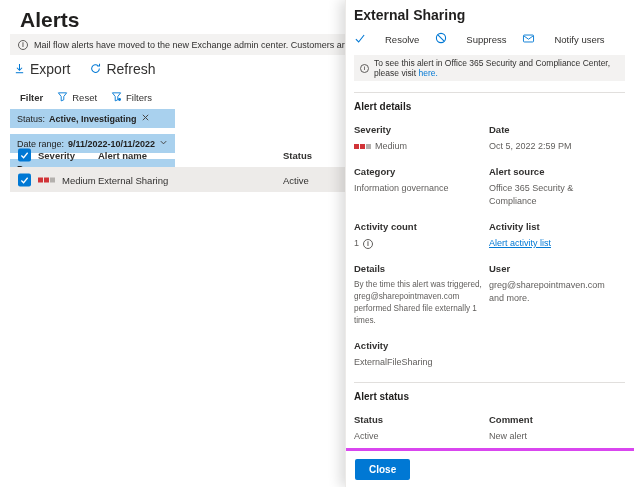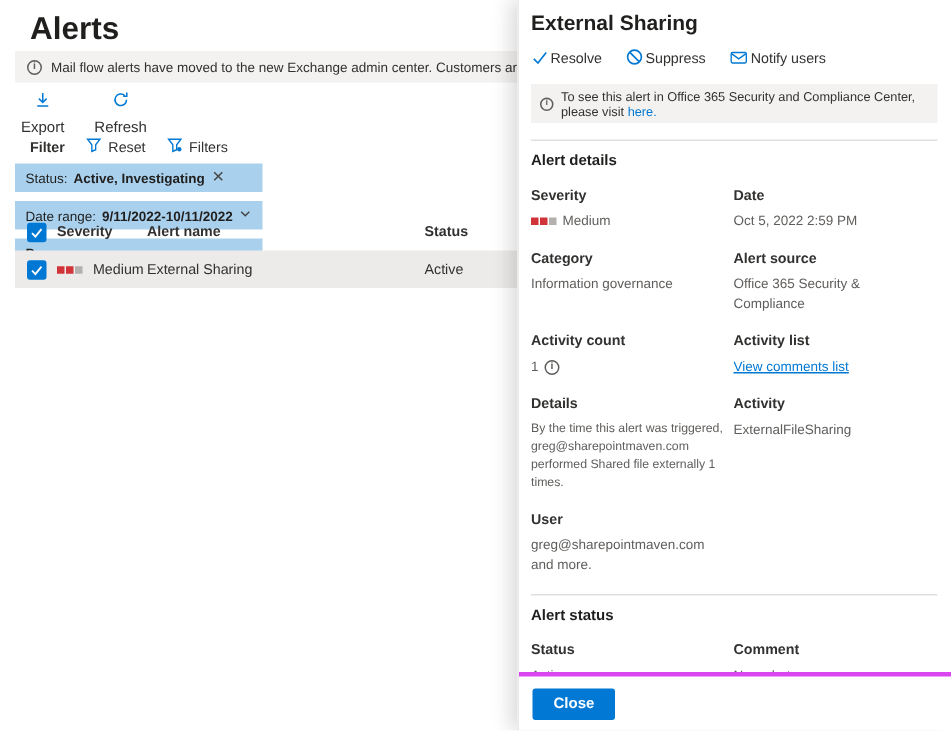--- a/index.html
+++ b/index.html
@@ -8,22 +8,22 @@
   .app { position:relative; width:634px; height:487px; }
 
   
   .left { position:absolute; left:0; top:0; width:345px; height:438px; overflow:hidden; background:#fff; }
   .page-title { position:absolute; left:20px; top:8px; font-size:21px; font-weight:700; color:#201f1e; }
   .lbanner { position:absolute; left:10px; top:34px; width:620px; height:21px; background:#f3f2f1;
     display:flex; align-items:center; gap:6px; padding:0 8px; font-size:9px; color:#323130; white-space:nowrap; }
   .info-circle { flex:0 0 auto; width:10px; height:10px; border:1px solid #605e5c; border-radius:50%;
     font-size:7px; line-height:8px; text-align:center; color:#605e5c; font-weight:700; display:inline-block; }
   .toolbar { position:absolute; left:14px; top:61px; display:flex; gap:20px; }
-  .tool-btn { display:flex; align-items:center; gap:5px; font-size:10px; color:#323130; background:none;
-    border:none; cursor:pointer; font-family:inherit;flex-direction:column; }
+  .tool-btn { display:flex; align-items:center; gap:5px; font-size:14px; color:#323130; background:none;
+    border:none; cursor:pointer; font-family:inherit; }
   .filterbar { position:absolute; left:20px; top:91px; display:flex; align-items:center; gap:14px; font-size:9.5px; }
   .filterbar .flabel { font-weight:700; }
   .fbtn { display:flex; align-items:center; gap:4px; font-size:9.5px; color:#323130; background:none; border:none;
     cursor:pointer; font-family:inherit; }
   .chips { position:absolute; left:10px; top:109px; display:flex; gap:6px;flex-direction:column; }
   .chip { display:flex; align-items:center; gap:4px; height:19px; padding:0 7px; background:#a9d1ee;
     font-size:9px; color:#201f1e; white-space:nowrap; cursor:pointer; }
   .chip b { font-weight:700; }
   .chip svg { flex:0 0 auto; }
 
@@ -36,21 +36,21 @@
     align-items:center; justify-content:center; cursor:pointer; }
   .sev-squares { display:flex; gap:1px; }
   .sev-squares i { width:5px; height:5px; background:#d13438; }
   .sev-squares i.off { background:#b3b0ad; }
 
   
   .panel { position:absolute; left:345px; top:0; width:289px; height:487px; background:#fff;
     border-left:1px solid #eceae8; box-shadow:-5px 0 12px rgba(0,0,0,.14); padding:6px 9px 0 8px; }
   .panel-title { font-size:14px; font-weight:700; color:#201f1e; margin-top:1px; }
   .actions { display:flex; align-items:center; gap:16px; margin-top:9px; }
-  .action-btn { display:flex; align-items:center; gap:1px; font-size:9.5px; color:#323130; background:none;
+  .action-btn { display:flex; align-items:center; gap:19px; font-size:9.5px; color:#323130; background:none;
     border:none; cursor:pointer; font-family:inherit; }
   .pbanner { margin-top:9px; background:#f3f2f1; min-height:23px; display:flex; align-items:center; gap:5px;
     padding:3px 6px; font-size:8.5px; color:#323130; }
   .pbanner .info-circle { width:9px; height:9px; font-size:6px; line-height:7px; }
   .divider { border:none; border-top:1px solid #e1dfdd; margin:11px 0 0 0; }
   .sec-heading { font-size:10px; font-weight:700; color:#201f1e; margin-top:8px; }
   .dgrid { display:grid; grid-template-columns:135px 1fr; margin-top:12px; }
   .field { margin-bottom:13px; padding-right:4px; }
   .field .label { font-size:9.5px; font-weight:700; color:#323130; margin-bottom:5px; }
   .field .value { font-size:9px; color:#605e5c; line-height:1.45; }
@@ -245,39 +245,39 @@
 
       <div class="field">
         <div class="label">Activity count</div>
         <div class="value count-wrap">
           <span>1</span>
           <span class="info-circle">i</span>
         </div>
       </div>
       <div class="field">
         <div class="label">Activity list</div>
-        <div class="value"><span class="link">View comments list</span></div>
+        <div class="value"><span class="link">Alert activity list</span></div>
       </div>
 
       <div class="field">
         <div class="label">Details</div>
         <div class="value small">By the time this alert was triggered,
 greg@sharepointmaven.com
 performed Shared file externally 1
 times.</div>
       </div>
       <div class="field">
+        <div class="label">User</div>
+        <div class="value">greg@sharepointmaven.com and more.</div>
+      </div>
+
+      <div class="field">
         <div class="label">Activity</div>
         <div class="value">ExternalFileSharing</div>
       </div>
-
-      <div class="field">
-        <div class="label">User</div>
-        <div class="value">greg@sharepointmaven.com and more.</div>
-      </div>
       <div></div>
     </div>
 
     <hr class="divider" style="margin-top:0">
     <h3 class="sec-heading">Alert status</h3>
 
     <div class="dgrid">
       <div class="field">
         <div class="label">Status</div>
         <div class="value">Active</div>

